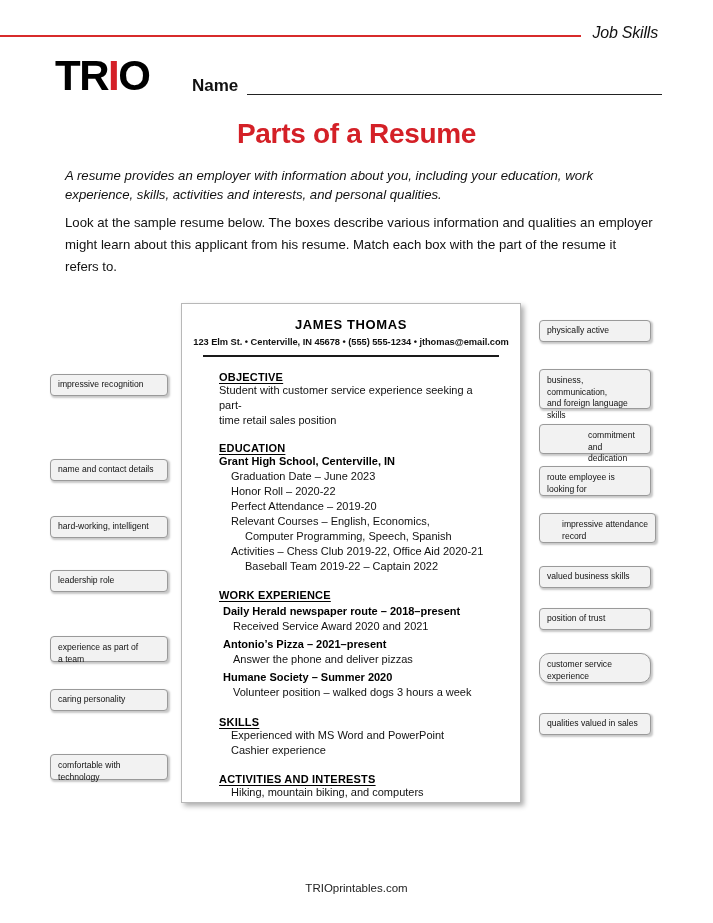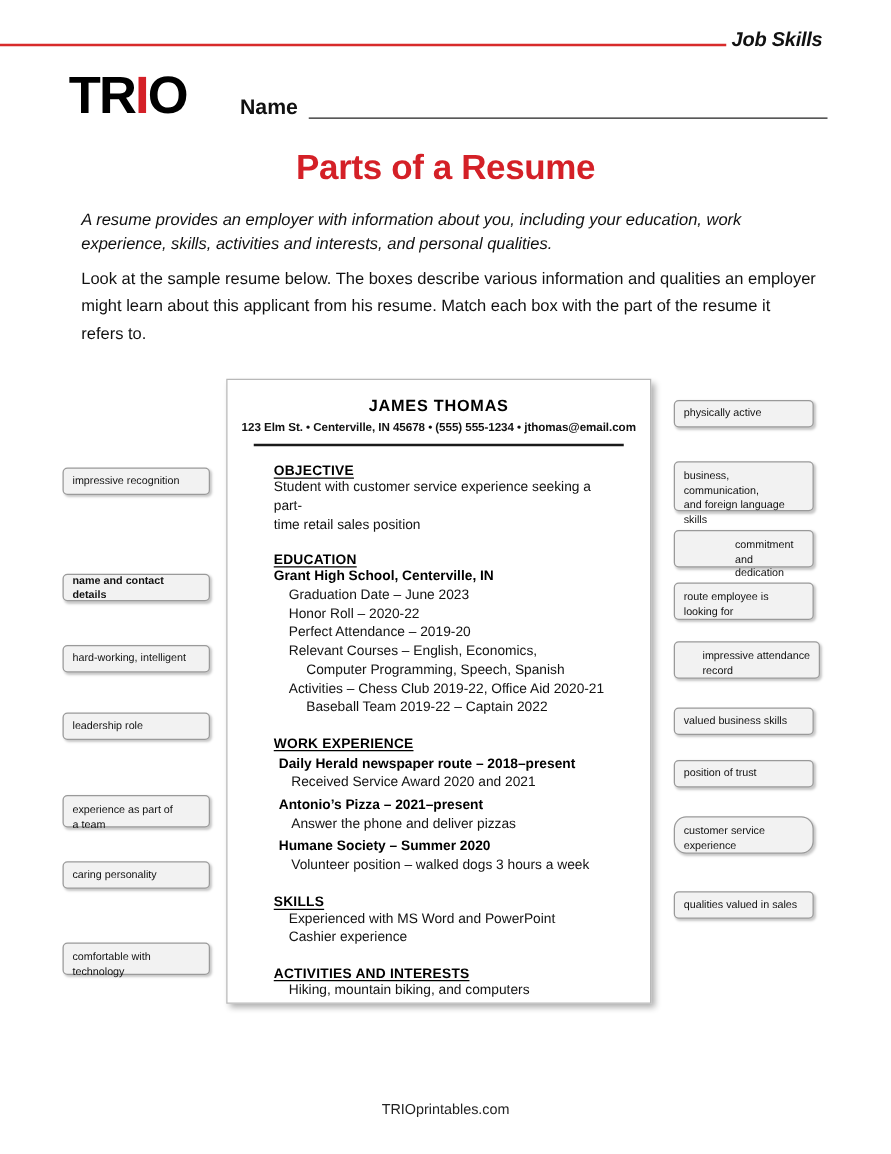--- a/index.html
+++ b/index.html
@@ -28,21 +28,21 @@
     width: 581px;
     height: 2px;
     background: #d82b2b;
   }
 
   #job-skills-label {
     position: absolute;
     right: 55px;
     top: 24px;
     font-size: 16px;
-    font-weight: bold;
+    font-weight: normal;
     font-style: italic;
     letter-spacing: -0.2px;
     color: #111111;
   }
 
   
   #trio-logo {
     position: absolute;
     left: 55px;
     top: 56px;
@@ -301,21 +301,21 @@
   </div>
 
   <div id="left-boxes"></div>
   <div id="right-boxes"></div>
 
   <div id="footer">TRIOprintables.com</div>
 
 <div class="answer-box" style="left: 50px; top: 374px; width: 118px; height: 22px;">
       <div>impressive recognition</div>
     </div>
-    <div class="answer-box" style="left: 50px; top: 459px; width: 118px; height: 22px; font-weight: bold;">
+    <div class="answer-box" style="left: 50px; top: 459px; width: 118px; height: 22px;">
       <div>name and contact details</div>
     </div>
     <div class="answer-box" style="left: 50px; top: 516px; width: 118px; height: 22px;">
       <div>hard-working, intelligent</div>
     </div>
     <div class="answer-box" style="left: 50px; top: 570px; width: 118px; height: 22px;">
       <div>leadership role</div>
     </div>
     <div class="answer-box two-line" style="left: 50px; top: 636px; width: 118px; height: 26px;">
       <div>

